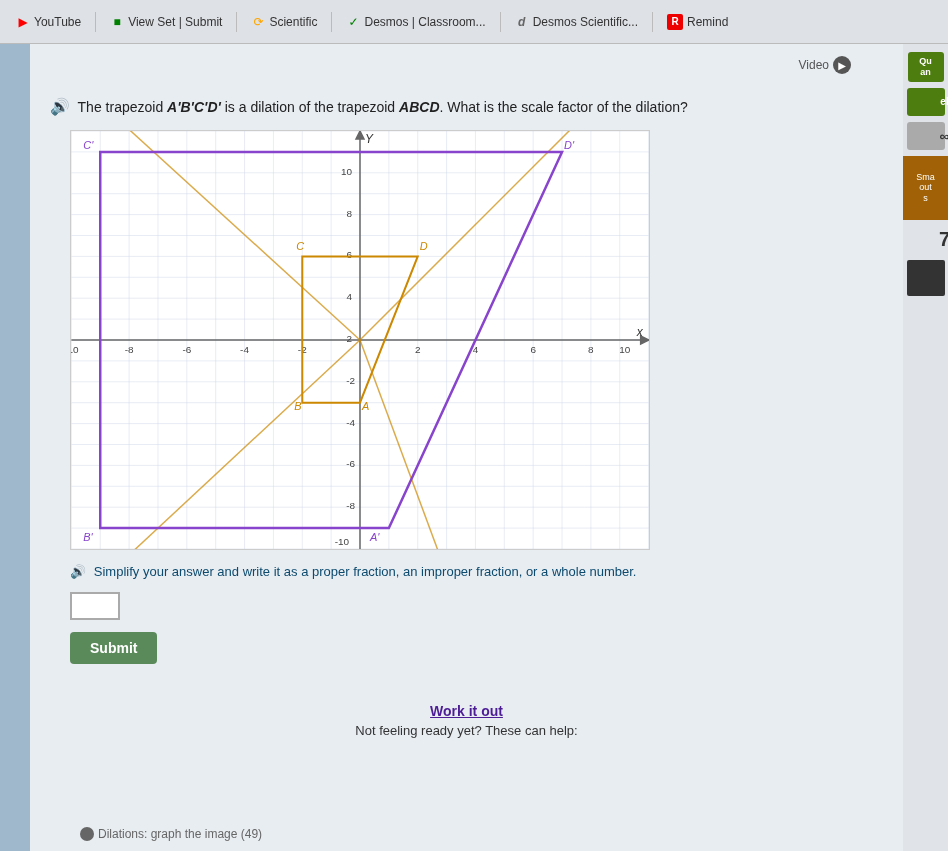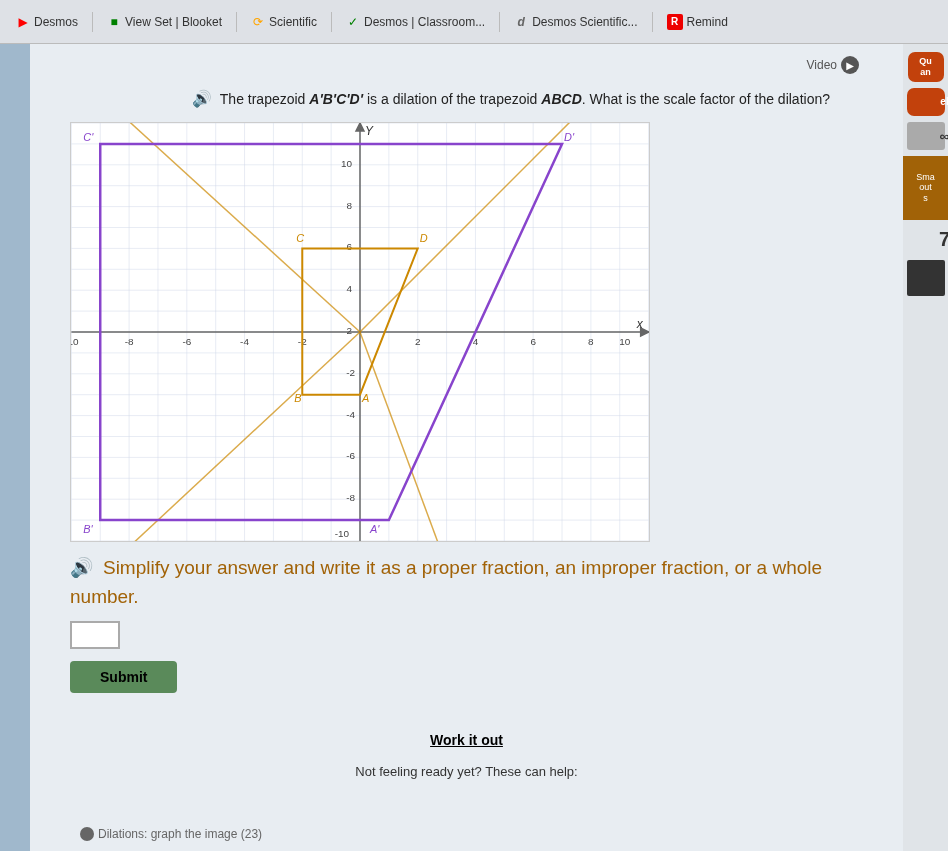--- a/index.html
+++ b/index.html
@@ -76,24 +76,23 @@
       align-items: center;
       padding: 8px 4px;
       gap: 6px;
       flex-shrink: 0;
     }
 
     .question-header {
       font-size: 14px;
       color: #222;
       margin-bottom: 12px;
-      margin-top: 28px;
+      margin-top: 36px;
       line-height: 1.4;
       max-width: 780px;
-      text-align: right;
     }
 
     
     .graph-container {
       background: #fff;
       border: 1px solid #ccc;
       margin: 0 auto 12px 20px;
       width: 580px;
       height: 420px;
       position: relative;
@@ -105,67 +104,67 @@
       height: 100%;
     }
 
     
     .answer-section {
       margin-left: 20px;
       margin-top: 8px;
     }
 
     .simplify-text {
-      font-size: 19px;
-      color: #a16207;
+      font-size: 13px;
+      color: #0c4a6e;
       margin-bottom: 10px;
       max-width: 760px;
       line-height: 1.5;
     }
 
     .answer-input {
       width: 50px;
       height: 28px;
       border: 2px solid #aaa;
       background: white;
       display: block;
       margin-bottom: 12px;
       font-size: 14px;
       padding: 2px 4px;
     }
 
     .submit-btn {
       background: #5a8a5a;
-      color: #000000;
+      color: #ffffff;
       border: none;
-      padding: 8px 30px;
+      padding: 8px 20px;
       font-size: 14px;
       border-radius: 4px;
       cursor: pointer;
       font-weight: bold;
     }
 
     .work-it-out {
       text-align: center;
       margin-top: 20px;
     }
 
     .work-it-out-link {
-      color: #000000;
+      color: #4c1d95;
       font-size: 14px;
       font-weight: bold;
       text-decoration: underline;
       cursor: pointer;
       margin-top: 39px;
     }
 
     .not-feeling-ready {
       font-size: 13px;
       color: #333;
-      margin-top: 16px;
+      margin-top: 4px;
     }
 
     
     .bottom-hint {
       position: absolute;
       bottom: 10px;
       left: 50px;
       font-size: 12px;
       color: #666;
       display: flex;
@@ -181,42 +180,42 @@
       display: flex;
       align-items: center;
       justify-content: center;
       font-size: 10px;
       font-weight: bold;
       text-align: center;
       color: white;
       cursor: pointer;
       padding-left: 38px;
     }
-    .sidebar-btn-blue { background: #c2410c; border-radius: 7px; }
+    .sidebar-btn-blue { background: #4d7c0f; }
     .sidebar-btn-gray { background: #aaa; color: #333; }
     .sidebar-btn-num {
       background: none;
       color: #333;
       font-size: 20px;
       font-weight: bold;
     }
     .sidebar-btn-dark { background: #333; }
   </style>
 </head>
 <body>
 
 <div class="browser-bar">
   <div class="tab-item">
     <span class="tab-icon" style="color:red;">▶</span>
-    <span>Desmos</span>
+    <span>YouTube</span>
   </div>
   <div class="tab-divider"></div>
   <div class="tab-item">
     <span class="tab-icon" style="color:green;">■</span>
-    <span>View Set | Blooket</span>
+    <span>View Set | Submit</span>
   </div>
   <div class="tab-divider"></div>
   <div class="tab-item">
     <span class="tab-icon" style="color:orange;">⟳</span>
     <span>Scientific</span>
   </div>
   <div class="tab-divider"></div>
   <div class="tab-item">
     <span class="tab-icon" style="color:green;">✓</span>
     <span>Desmos | Classroom...</span>
@@ -232,21 +231,21 @@
     <span>Remind</span>
   </div>
 </div>
 
 <div class="main-area">
 
   <div class="left-bg"></div>
 
   <div class="content-panel">
 
-    <div style="position:absolute; top:12px; right:44px; display:flex; align-items:center; gap:4px; font-size:12px; color:#555;">
+    <div style="position:absolute; top:12px; right:52px; display:flex; align-items:center; gap:4px; font-size:12px; color:#555;">
       <span>Video</span>
       <span style="background:#555; color:white; border-radius:50%; width:18px; height:18px; display:flex; align-items:center; justify-content:center; font-size:10px; cursor:pointer;">▶</span>
     </div>
 
     <div class="question-header">
       <span style="cursor:pointer; color:#555; font-size:16px; margin-right:4px;">🔊</span>
       <span>The trapezoid </span><span style="font-style:italic; font-weight:bold;">A'B'C'D'</span><span> is a dilation of the trapezoid </span><span style="font-style:italic; font-weight:bold;">ABCD</span><span>. What is the scale factor of the dilation?</span>
     </div>
 
     <div class="graph-container">
@@ -377,21 +376,21 @@
       </button>
     </div>
 
     <div class="work-it-out">
       <div class="work-it-out-link">Work it out</div>
       <div class="not-feeling-ready">Not feeling ready yet? These can help:</div>
     </div>
 
     <div class="bottom-hint">
       <span style="width:14px;height:14px;border-radius:50%;background:#666;display:inline-block;"></span>
-      <span>Dilations: graph the image (23)</span>
+      <span>Dilations: graph the image (49)</span>
     </div>
 
   </div>
 
   <div class="right-sidebar">
     <div class="sidebar-btn sidebar-btn-blue" style="font-size:9px; padding:4px 2px; line-height:1.2;">
       <span>Qu<br>an</span>
     </div>
     <div class="sidebar-btn sidebar-btn-blue">
       <span>el</span>

